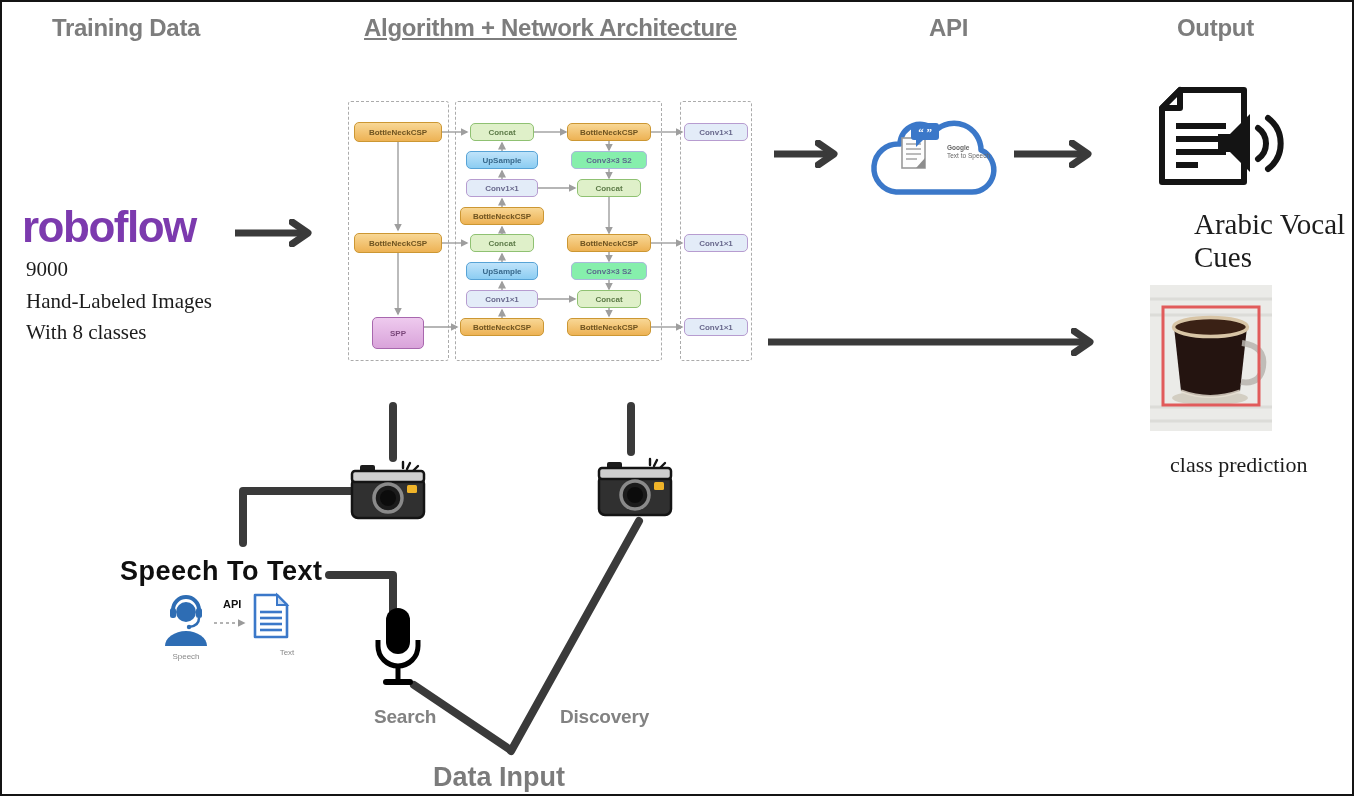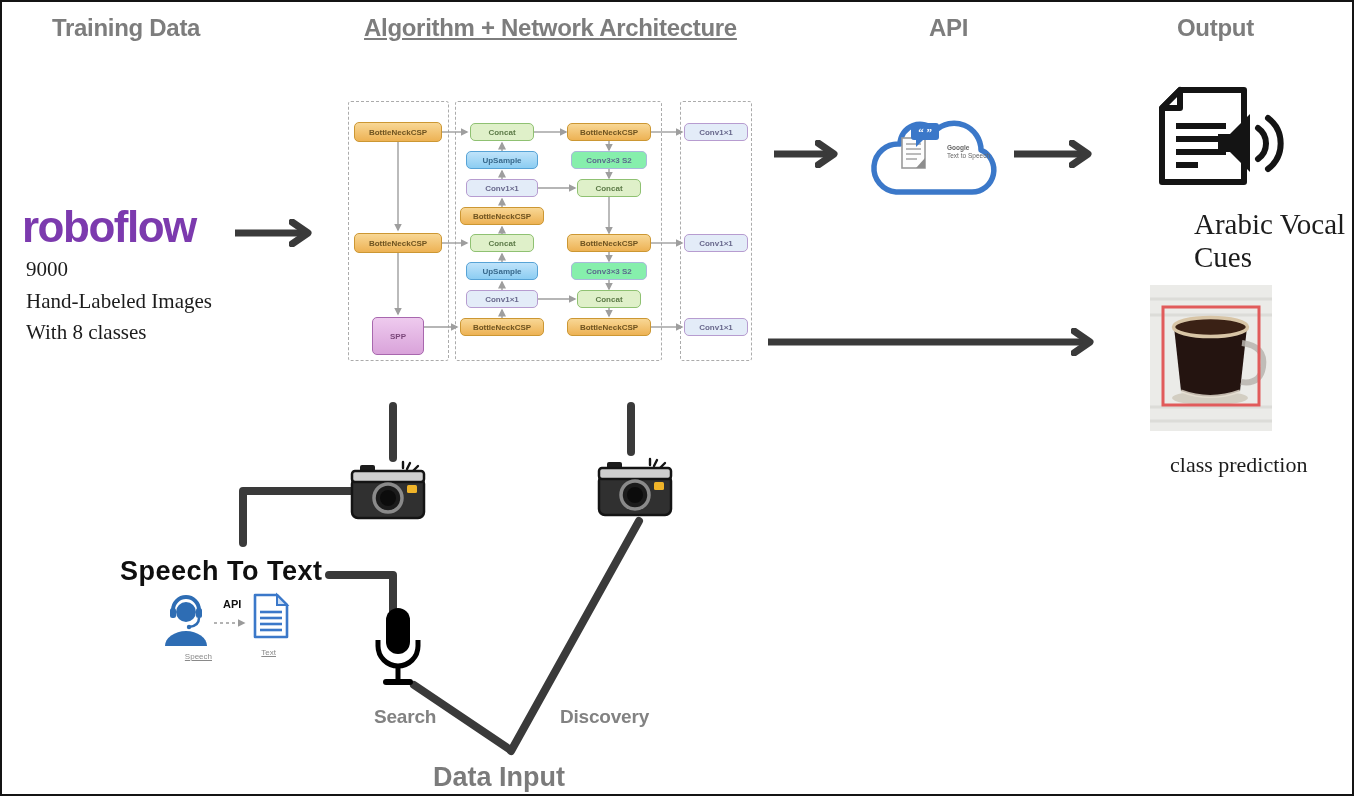--- a/index.html
+++ b/index.html
@@ -15,21 +15,21 @@
   .node{position:absolute;display:flex;align-items:center;justify-content:center;
         font:700 8px "Liberation Sans",sans-serif;border-radius:5px;border:1px solid;box-sizing:border-box;}
   .c-or{background:linear-gradient(#f8d795,#edb254);border-color:#cc9733;color:#6e5320;}
   .c-gr{background:#dff0c9;border-color:#8fc172;color:#5c7a47;}
   .c-bl{background:linear-gradient(#bfe3fa,#8ccdf2);border-color:#57a3d6;color:#38698c;}
   .c-cv{background:#e3ecf8;border-color:#b79cd0;color:#68688c;}
   .c-c3{background:#86efac;border-color:#a9b9da;color:#5a6a8c;}
   .c-sp{background:linear-gradient(#eecaee,#d9a3da);border-color:#a867ae;color:#7a477a;}
   .netcap{position:absolute;left:0;top:268px;width:420px;text-align:center;
           font:400 20px "Liberation Serif",serif;color:#222;letter-spacing:1px;}
-  .smalllbl{position:absolute;font:400 8px "Liberation Sans",sans-serif;color:#8a8a8a;text-align:right;text-decoration:underline;}
+  .smalllbl{position:absolute;font:400 8px "Liberation Sans",sans-serif;color:#8a8a8a;text-align:center;}
   .graylbl{position:absolute;font:700 19px "Liberation Sans",sans-serif;color:#828282;letter-spacing:-0.2px;}
   .cupbox{position:absolute;left:1148px;top:283px;width:122px;height:146px;}
   svg{display:block;}
 </style>
 </head>
 <body>
 
 <div class="page">
 
   <div class="hdr" style="left:18px;">Training Data</div>
@@ -78,21 +78,21 @@
         <path d="M196 91 H233" marker-end="url(#ga)"></path>
         <path d="M196 202 H233" marker-end="url(#ga)"></path>
         <path d="M309 35 H340" marker-end="url(#ga)"></path>
         <path d="M309 146 H340" marker-end="url(#ga)"></path>
         <path d="M309 230 H340" marker-end="url(#ga)"></path>
       </g>
     </svg>
 
     <div class="node c-or" style="left:12px;top:25px;width:88px;height:20px;">BottleNeckCSP</div>
     <div class="node c-or" style="left:12px;top:136px;width:88px;height:20px;">BottleNeckCSP</div>
-    <div class="node c-sp" style="left:30px;top:220px;width:52px;height:38px;">SPP</div>
+    <div class="node c-sp" style="left:30px;top:220px;width:52px;height:32px;">SPP</div>
 
     <div class="node c-gr" style="left:128px;top:26px;width:64px;height:18px;">Concat</div>
     <div class="node c-bl" style="left:124px;top:54px;width:72px;height:18px;">UpSample</div>
     <div class="node c-cv" style="left:124px;top:82px;width:72px;height:18px;">Conv1×1</div>
     <div class="node c-or" style="left:118px;top:110px;width:84px;height:18px;">BottleNeckCSP</div>
     <div class="node c-gr" style="left:128px;top:137px;width:64px;height:18px;">Concat</div>
     <div class="node c-bl" style="left:124px;top:165px;width:72px;height:18px;">UpSample</div>
     <div class="node c-cv" style="left:124px;top:193px;width:72px;height:18px;">Conv1×1</div>
     <div class="node c-or" style="left:118px;top:221px;width:84px;height:18px;">BottleNeckCSP</div>
 
@@ -242,21 +242,21 @@
   <svg class="abs" style="left:250px;top:590px;" width="38" height="48" viewBox="0 0 38 48">
     <path d="M3,3 H25 L35,13 V45 H3 Z" fill="#fff" stroke="#3b78c9" stroke-width="2.6" stroke-linejoin="round"></path>
     <path d="M25,3 V13 H35 Z" fill="#cfe0f5" stroke="#3b78c9" stroke-width="2"></path>
     <g stroke="#3b78c9" stroke-width="2.6">
       <line x1="8" y1="20" x2="30" y2="20"></line>
         <line x1="8" y1="26" x2="30" y2="26"></line>
       <line x1="8" y1="32" x2="30" y2="32"></line>
         <line x1="8" y1="38" x2="30" y2="38"></line>
     </g>
   </svg>
-  <div class="smalllbl" style="left:236px;top:646px;width:38px;">Text</div>
+  <div class="smalllbl" style="left:266px;top:646px;width:38px;">Text</div>
 
   <svg class="abs" style="left:368px;top:604px;" width="56" height="84" viewBox="0 0 56 84">
     <rect x="16" y="2" width="24" height="46" rx="12" fill="#000"></rect>
     <path d="M8,34 v6 a20,20 0 0 0 40,0 v-6" fill="none" stroke="#000" stroke-width="5"></path>
     <line x1="28" y1="62" x2="28" y2="73" stroke="#000" stroke-width="5"></line>
     <line x1="16" y1="76" x2="40" y2="76" stroke="#000" stroke-width="6" stroke-linecap="round"></line>
   </svg>
 
   <div class="graylbl" style="left:372px;top:704px;">Search</div>
   <div class="graylbl" style="left:522px;top:704px;margin-left:36px;">Discovery</div>

